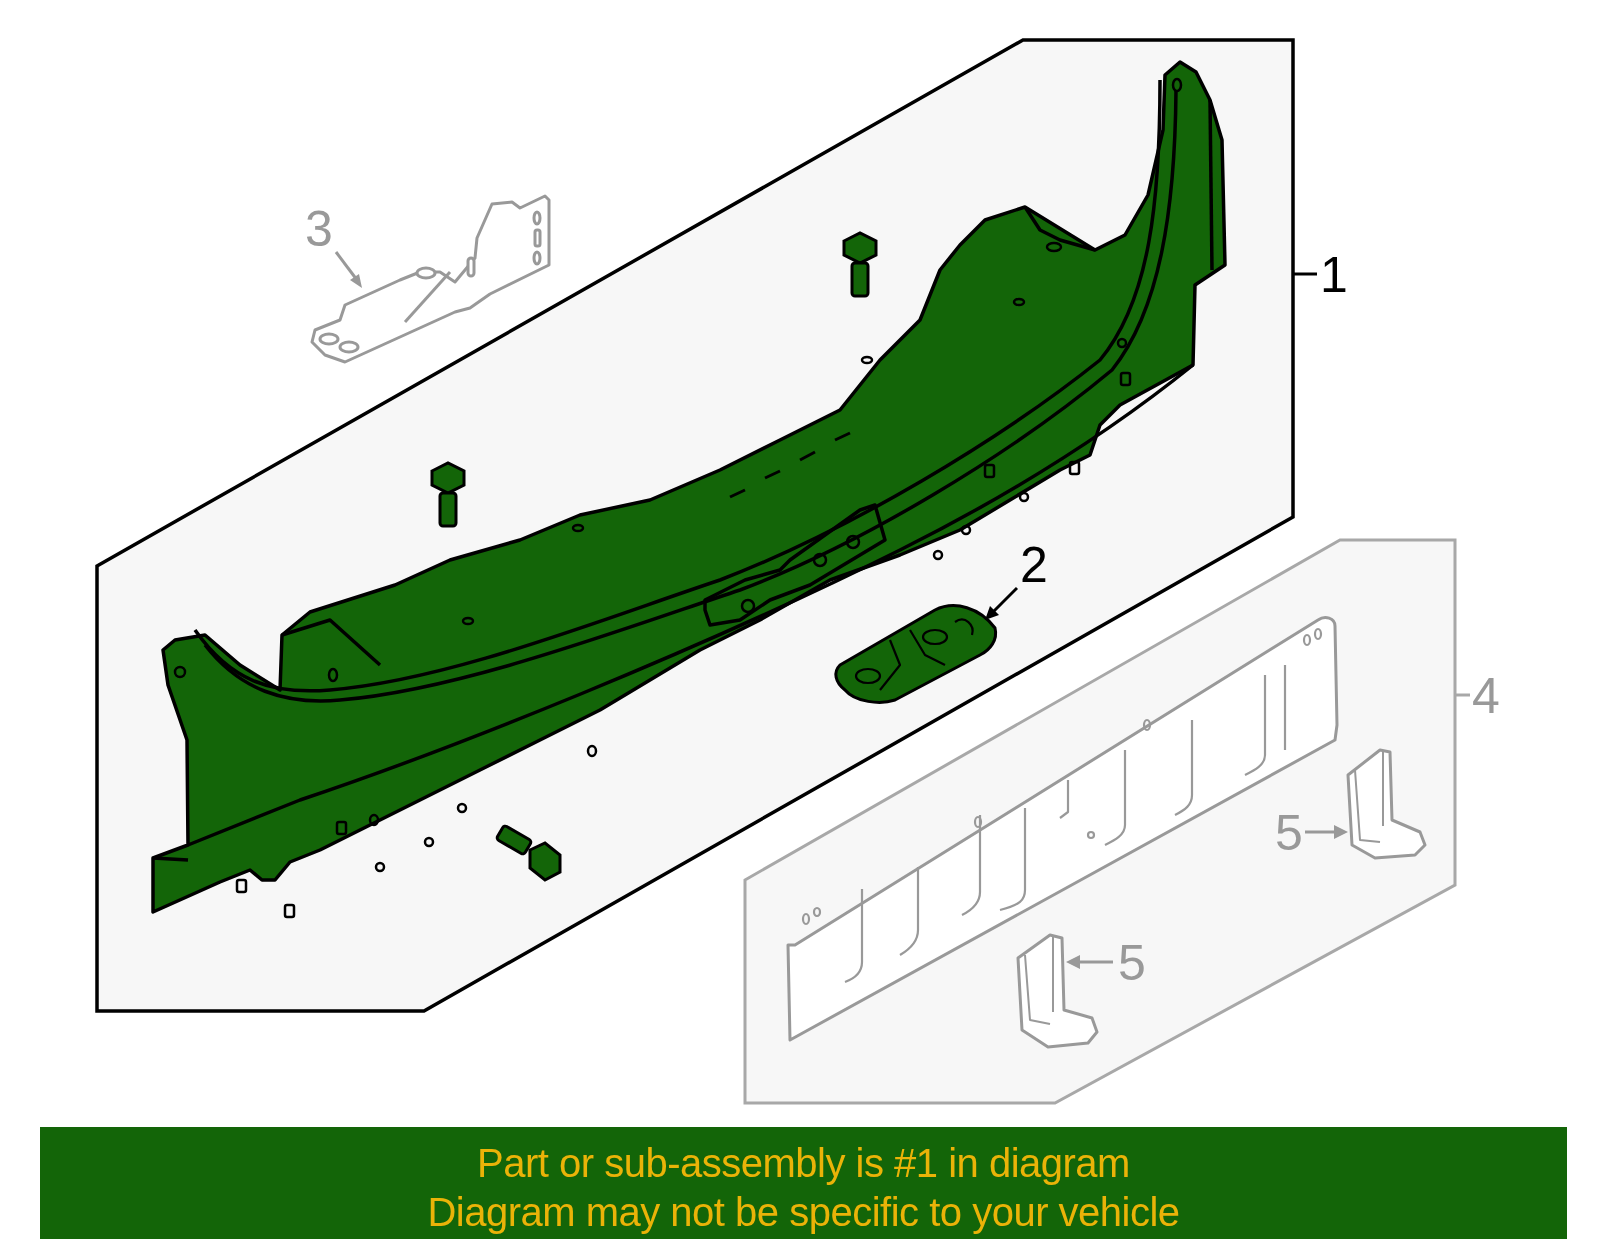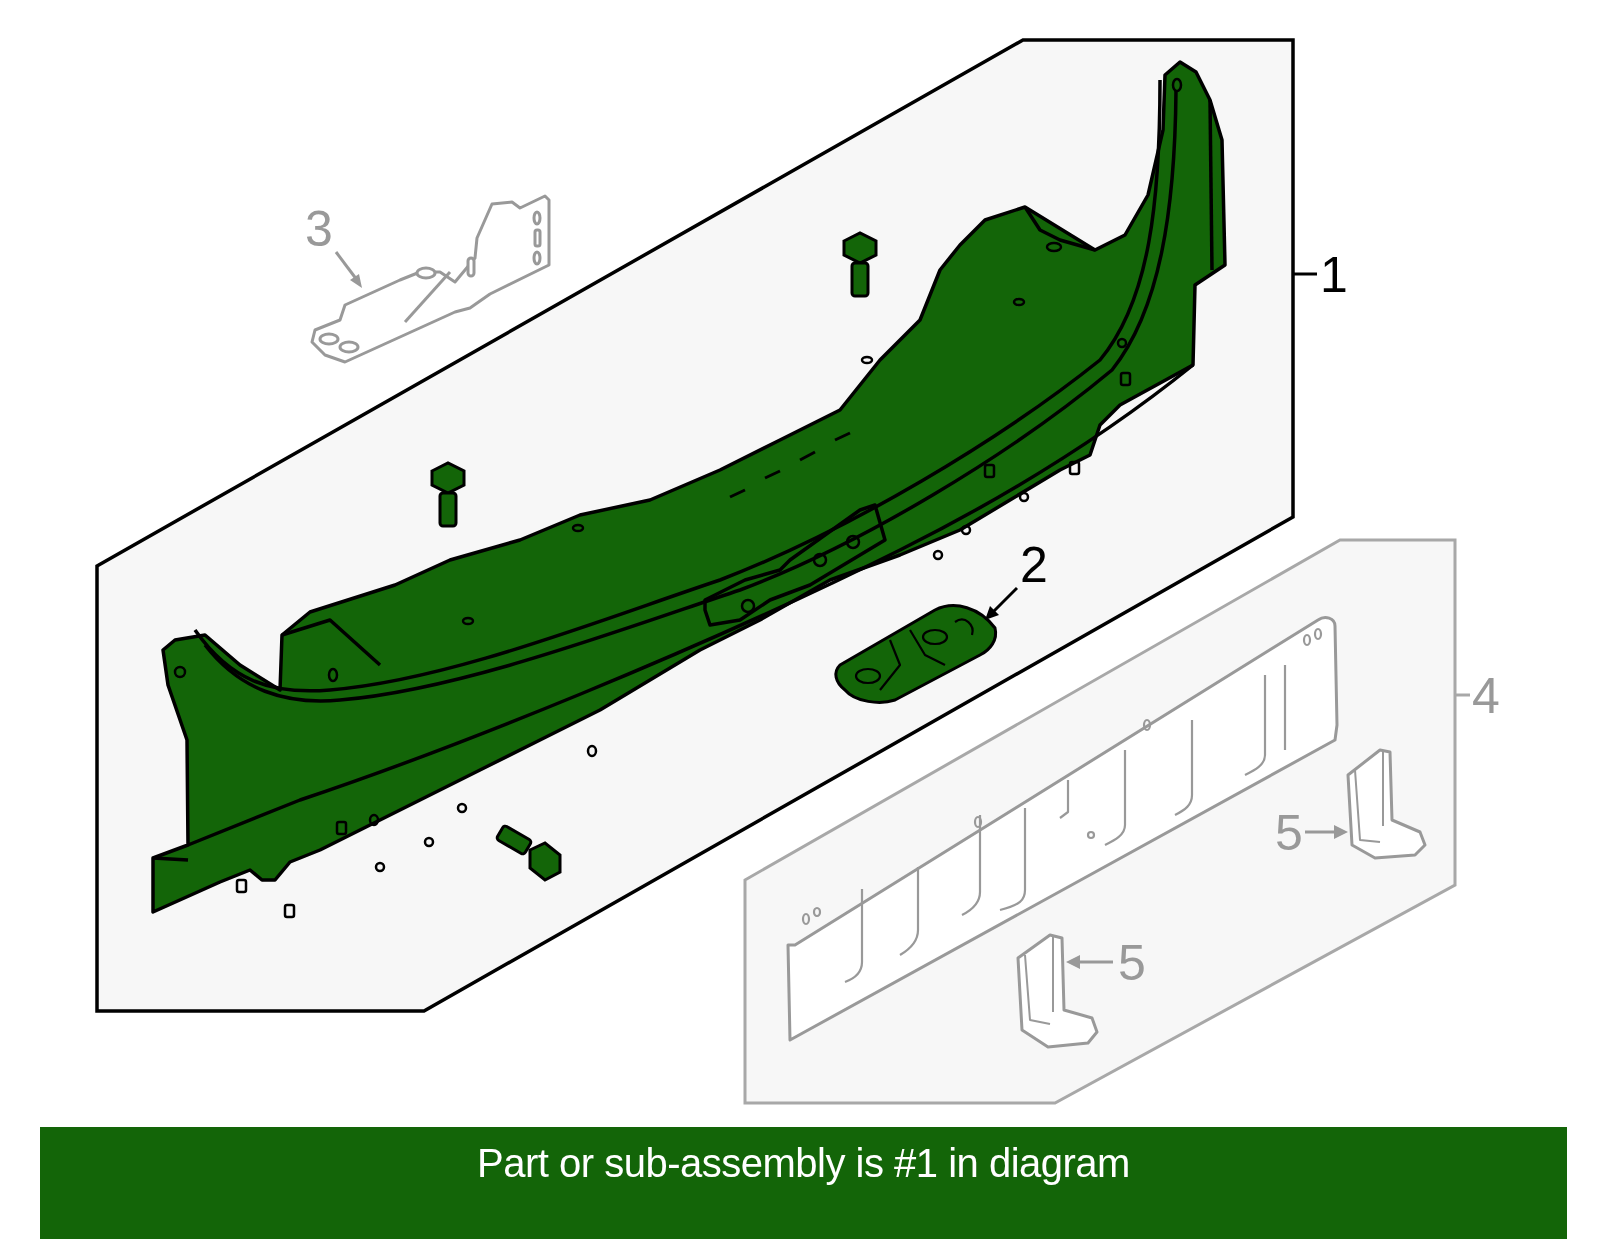--- a/index.html
+++ b/index.html
@@ -4,21 +4,21 @@
   <style>
     html, body { margin: 0; padding: 0; background: #ffffff; }
     body { width: 1600px; height: 1249px; position: relative; overflow: hidden;
            font-family: "Liberation Sans", sans-serif; }
     #diagram { position: absolute; left: 0; top: 0; width: 1600px; height: 1120px; }
     .callout { font-family: "Liberation Sans", sans-serif; font-size: 50px; }
     .callout-black { fill: #000; }
     .callout-gray { fill: #999; }
     #banner { position: absolute; left: 40px; top: 1127px; width: 1527px; height: 112px;
               background: #136508; text-align: center; }
-    #banner .line { display: block; font-size: 40px; line-height: 49px; color: #ffffff;
+    #banner .line { display: block; font-size: 40px; line-height: 49px; color: #eab308;
                     letter-spacing: -0.5px; }
     #banner .l1 { padding-top: 12px; }
   </style>
 </head>
 <body>
 
 <svg id="diagram" viewBox="0 0 1600 1120" xmlns="http://www.w3.org/2000/svg">
 
   <g>
     <polygon points="97,566 1023,40 1293,40 1293,517 424,1011 97,1011" fill="#f7f7f7" stroke="#000" stroke-width="3.5"></polygon>
@@ -169,13 +169,14 @@
   </g>
   <g>
     <text class="callout callout-gray" x="1118" y="980">5</text>
     <line x1="1078" y1="962" x2="1113" y2="962" stroke="#999" stroke-width="3"></line>
     <polygon points="1066,962 1080,955 1080,969" fill="#999"></polygon>
   </g>
 </svg>
 
 <div id="banner">
   <span class="line l1">Part or sub-assembly is #1 in diagram</span>
+  <span class="line">Diagram may not be specific to your vehicle</span>
 </div>
 
 </body></html>

